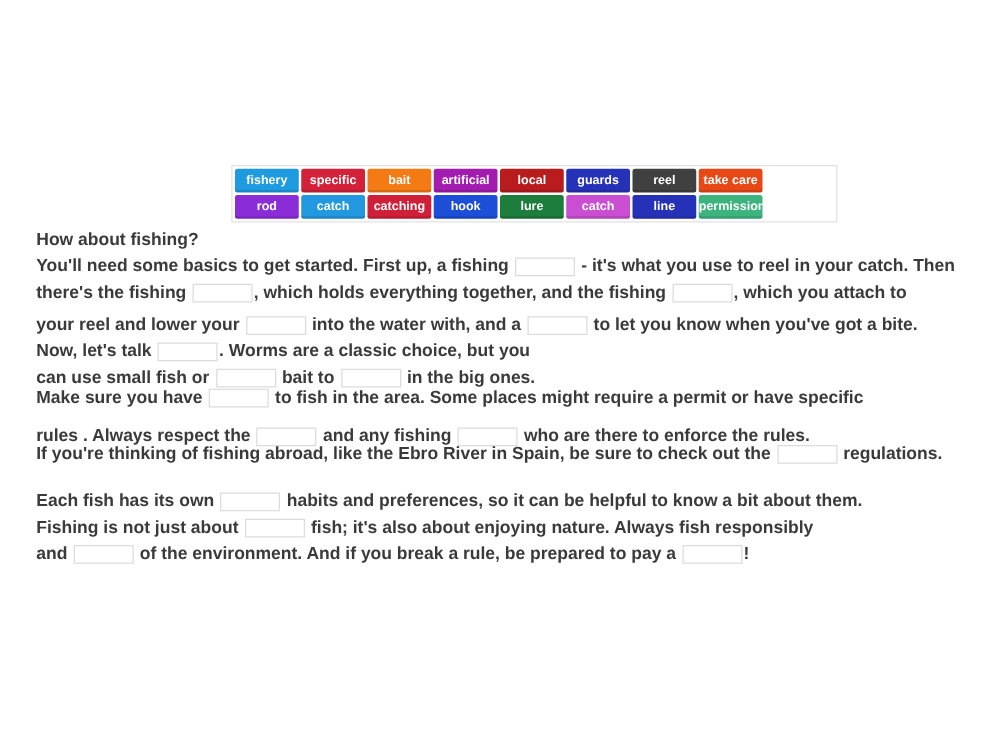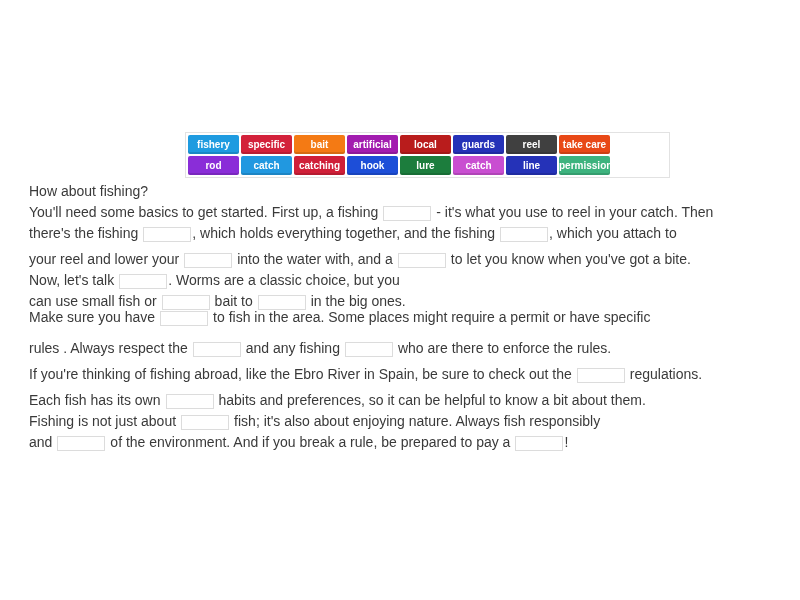--- a/index.html
+++ b/index.html
@@ -15,21 +15,21 @@
     display: grid; grid-template-columns: repeat(8, 51px); grid-auto-rows: 19px;
     column-gap: 2px; row-gap: 2px;
   }
   .tile {
     color: #ffffff; font-weight: bold; font-size: 10px; text-align: center;
     line-height: 19px; border-radius: 2px; cursor: pointer; white-space: nowrap;
     overflow: hidden; box-shadow: inset 0 -2px 0 rgba(0,0,0,0.12);
   }
   .text-line {
     position: absolute; left: 29px; font-size: 14px; white-space: nowrap;
-    color: #3a3a3a; line-height: 18px;
+    color: #3a3a3a; line-height: 18px; font-weight: bold;
   }
   .blank {
     display: inline-block; width: 46px; height: 13px; border: 1px solid #dcdcdc;
     background: #ffffff; vertical-align: middle; margin: 0 5px; cursor: pointer;
   }
 </style>
 </head>
 <body>
 
 <div class="tiles">
@@ -74,21 +74,21 @@
 </div>
 
 <div class="text-line" style="top:308px">
   <span>Make sure you have</span><span class="blank"></span><span>to fish in the area. Some places might require a permit or have specific</span>
 </div>
 
 <div class="text-line" style="top:339px">
   <span>rules . Always respect the</span><span class="blank"></span><span>and any fishing</span><span class="blank"></span><span>who are there to enforce the rules.</span>
 </div>
 
-<div class="text-line" style="top:365px">
+<div class="text-line" style="top:353px">
   <span>If  you're thinking of  fishing abroad, like the Ebro River in Spain, be sure to check out the</span><span class="blank"></span><span>regulations.</span>
 </div>
 
 <div class="text-line" style="top:391px">
   <span>Each fish has its own</span><span class="blank"></span><span>habits and preferences, so it can be helpful to know a bit about them.</span>
 </div>
 
 <div class="text-line" style="top:412px">
   <span>Fishing is not just about</span><span class="blank"></span><span>fish; it's also about enjoying nature. Always fish responsibly</span>
 </div>

